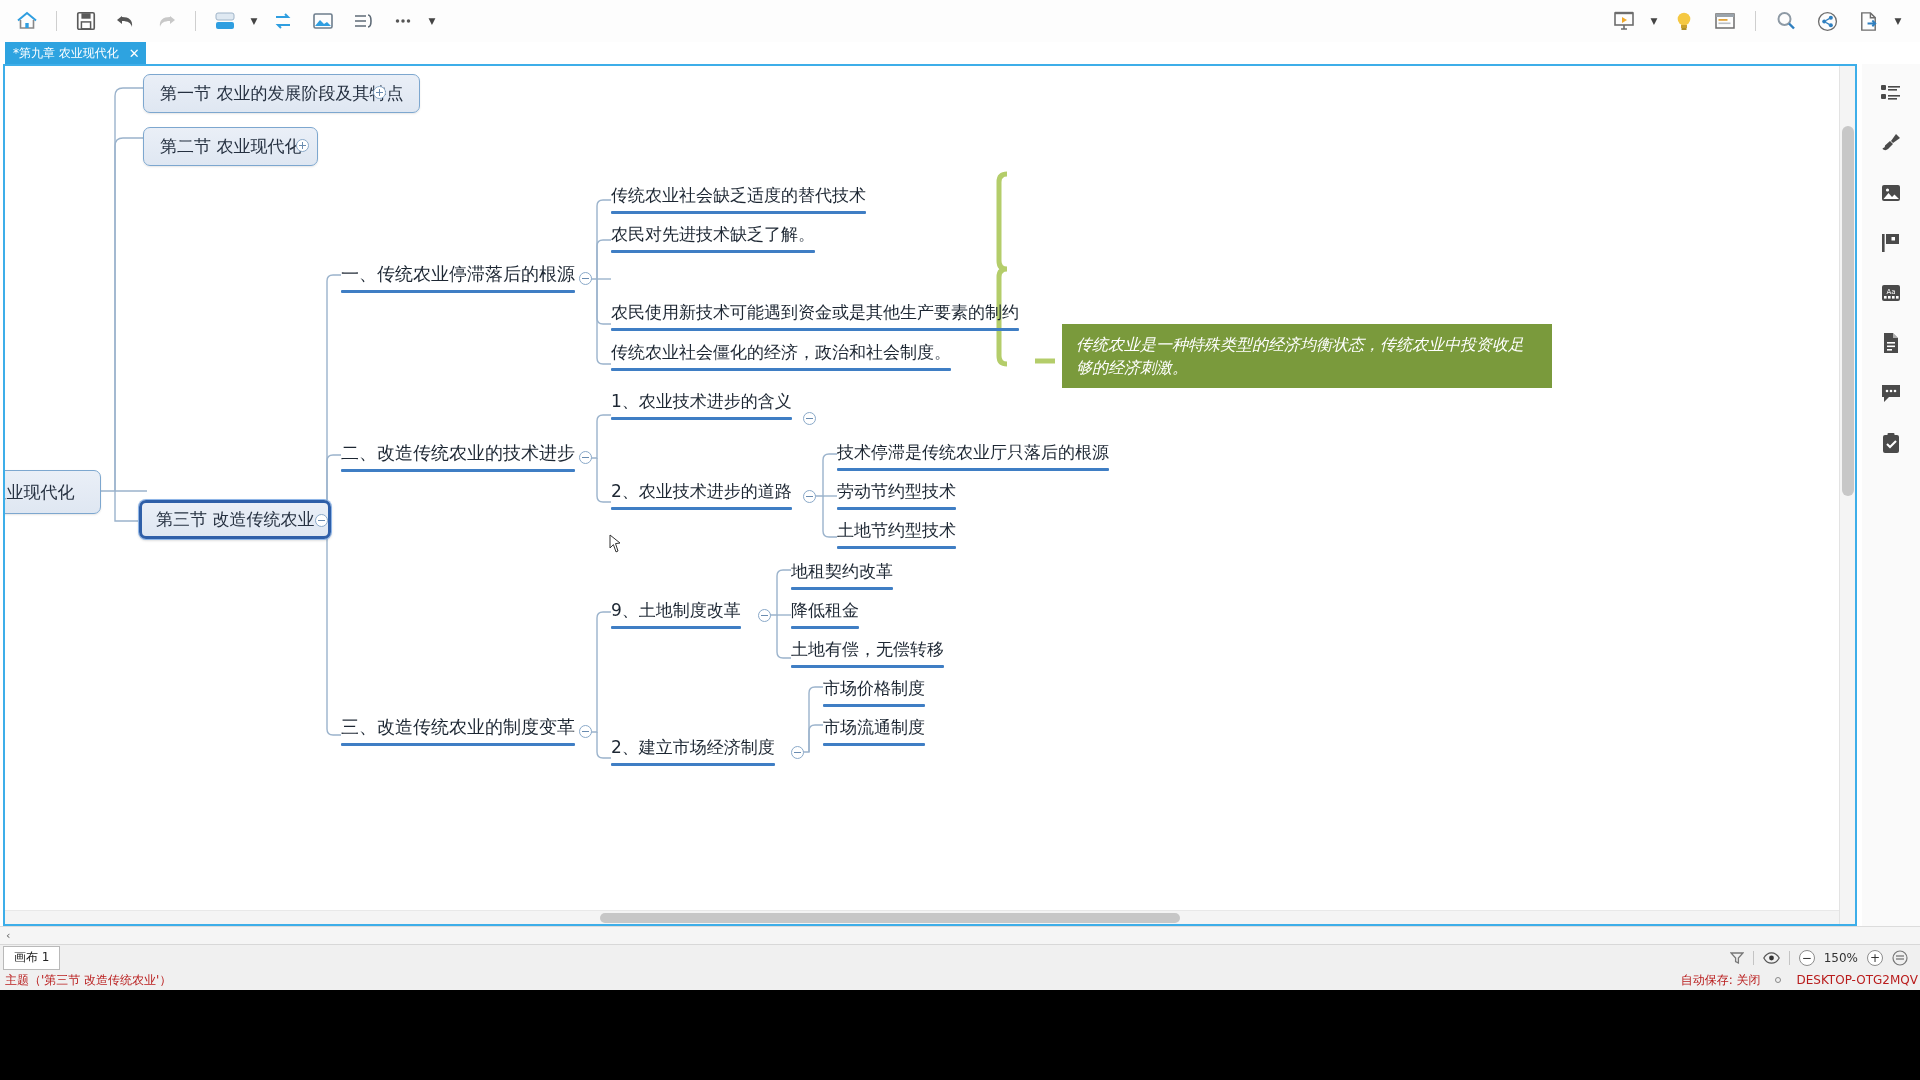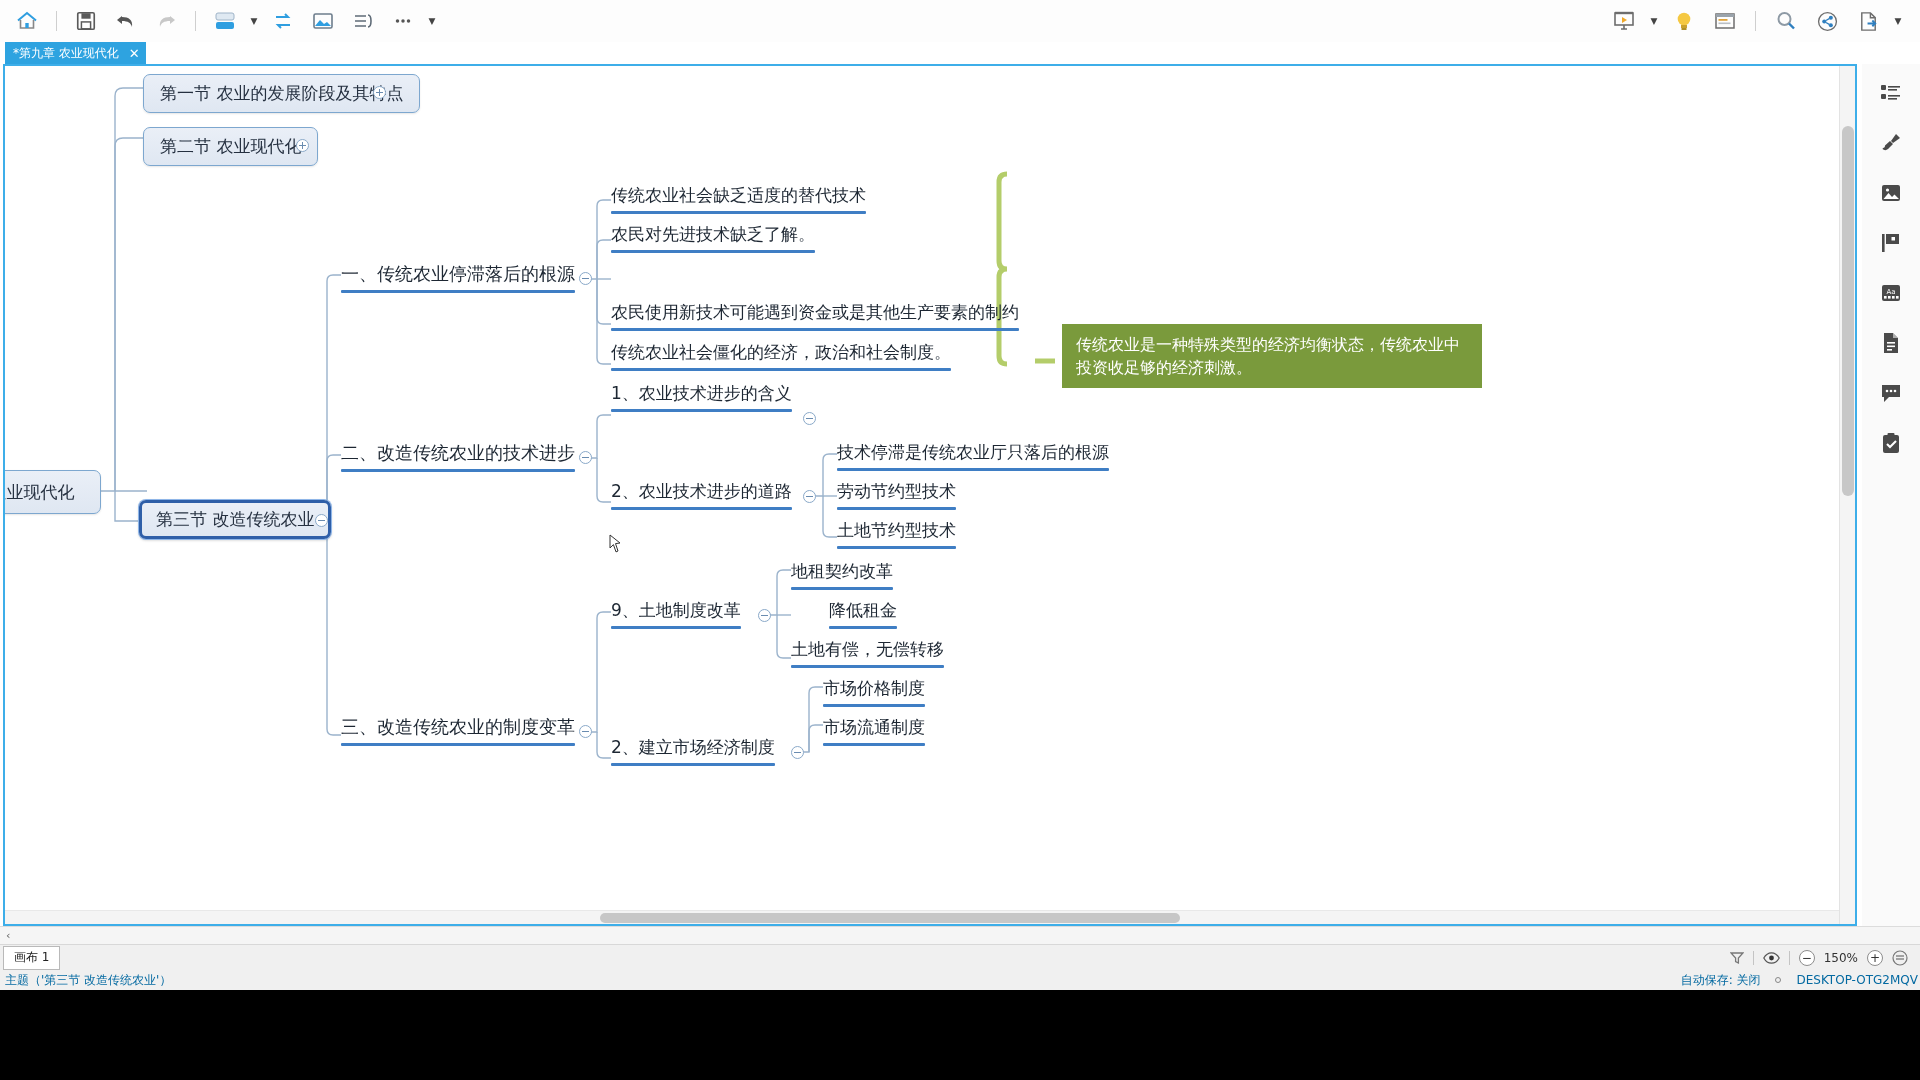--- a/index.html
+++ b/index.html
@@ -55,22 +55,22 @@
 
   
   .tog { position:absolute; width:13px; height:13px; border:1px solid #8aa9c9;
          border-radius:50%; background:#fff; cursor:pointer; }
   .tog::before { content:""; position:absolute; left:2px; top:5px; width:7px; height:1px;
                  background:#6a8cb0; }
   .tog.plus::after { content:""; position:absolute; left:5px; top:2px; width:1px; height:7px;
                  background:#6a8cb0; }
 
   
-  #greenbox { position:absolute; left:1057px; top:258px; width:420px; min-height:54px;
-              background:#7a9a3c; color:#fff; font-size:16px;
+  #greenbox { position:absolute; left:1057px; top:258px; width:490px; min-height:54px;
+              background:#7a9a3c; color:#fff; font-style:italic; font-size:16px;
               line-height:1.45; padding:9px 14px; cursor:pointer; }
 
   
   #cursor { position:absolute; left:604px; top:468px; width:14px; height:20px; pointer-events:none; }
 
   
   #vscroll { position:absolute; right:0; top:0; width:16px; height:858px; background:#f4f4f4;
              border-left:1px solid #e3e3e3; }
   #vthumb { position:absolute; left:2px; top:60px; width:12px; height:370px;
             background:#c7c7c7; border-radius:6px; cursor:pointer; }
@@ -100,21 +100,21 @@
   #zoomzone { margin-left:auto; display:flex; align-items:center; gap:9px;
               padding-right:12px; font-size:12px; color:#333; }
   .zicon { cursor:pointer; display:flex; align-items:center; }
   .zsep { width:1px; height:14px; background:#c4c4c4; }
   .zbtn { width:16px; height:16px; border:1px solid #8d8d8d; border-radius:50%;
           display:flex; align-items:center; justify-content:center; font-size:12px;
           line-height:1; color:#333; cursor:pointer; background:#fff; }
 
   #statusbar { position:absolute; left:0; top:970px; width:1920px; height:20px;
                background:#f0f0f0; display:flex; align-items:center;
-               font-size:12px; color:#0369a1; }
+               font-size:12px; color:#b91c1c; }
   #statusbar .left { padding-left:5px; }
   #statusbar .right { margin-left:auto; padding-right:2px; display:flex; gap:15px; align-items:center; }
   .dot { width:6px; height:6px; border:1px solid #888; border-radius:50%; display:inline-block; }
 </style>
 </head>
 <body>
 
 <div id="app">
 
   <div id="toolbar">
@@ -332,21 +332,21 @@
       <div id="greenbox">
         <span>传统农业是一种特殊类型的经济均衡状态，传统农业中投资收足够的经济刺激。</span>
       </div>
 
       <div class="node tnode big" style="left:336px; top:375px;">
         <span>二、改造传统农业的技术进步</span>
         <span class="ul"></span>
       </div>
       <div class="tog" style="left:574px; top:385px;"></div>
 
-      <div class="node tnode" style="left:606px; top:316px;">
+      <div class="node tnode" style="left:606px; top:324px;">
         <span>1、农业技术进步的含义</span>
         <span class="ul"></span>
       </div>
       <div class="tog" style="left:798px; top:346px;"></div>
 
       <div class="node tnode" style="left:606px; top:414px;">
         <span>2、农业技术进步的道路</span>
         <span class="ul"></span>
       </div>
       <div class="tog" style="left:798px; top:424px;"></div>
@@ -373,21 +373,21 @@
       <div class="node tnode" style="left:606px; top:533px;">
         <span>9、土地制度改革</span>
         <span class="ul"></span>
       </div>
       <div class="tog" style="left:753px; top:543px;"></div>
 
       <div class="node tnode" style="left:786px; top:494px;">
         <span>地租契约改革</span>
         <span class="ul"></span>
       </div>
-      <div class="node tnode" style="left:824px; top:533px;">
+      <div class="node tnode" style="left:786px; top:533px;">
         <span>降低租金</span>
         <span class="ul"></span>
       </div>
       <div class="node tnode" style="left:786px; top:572px;">
         <span>土地有偿，无偿转移</span>
         <span class="ul"></span>
       </div>
 
       <div class="node tnode" style="left:606px; top:670px;">
         <span>2、建立市场经济制度</span>

